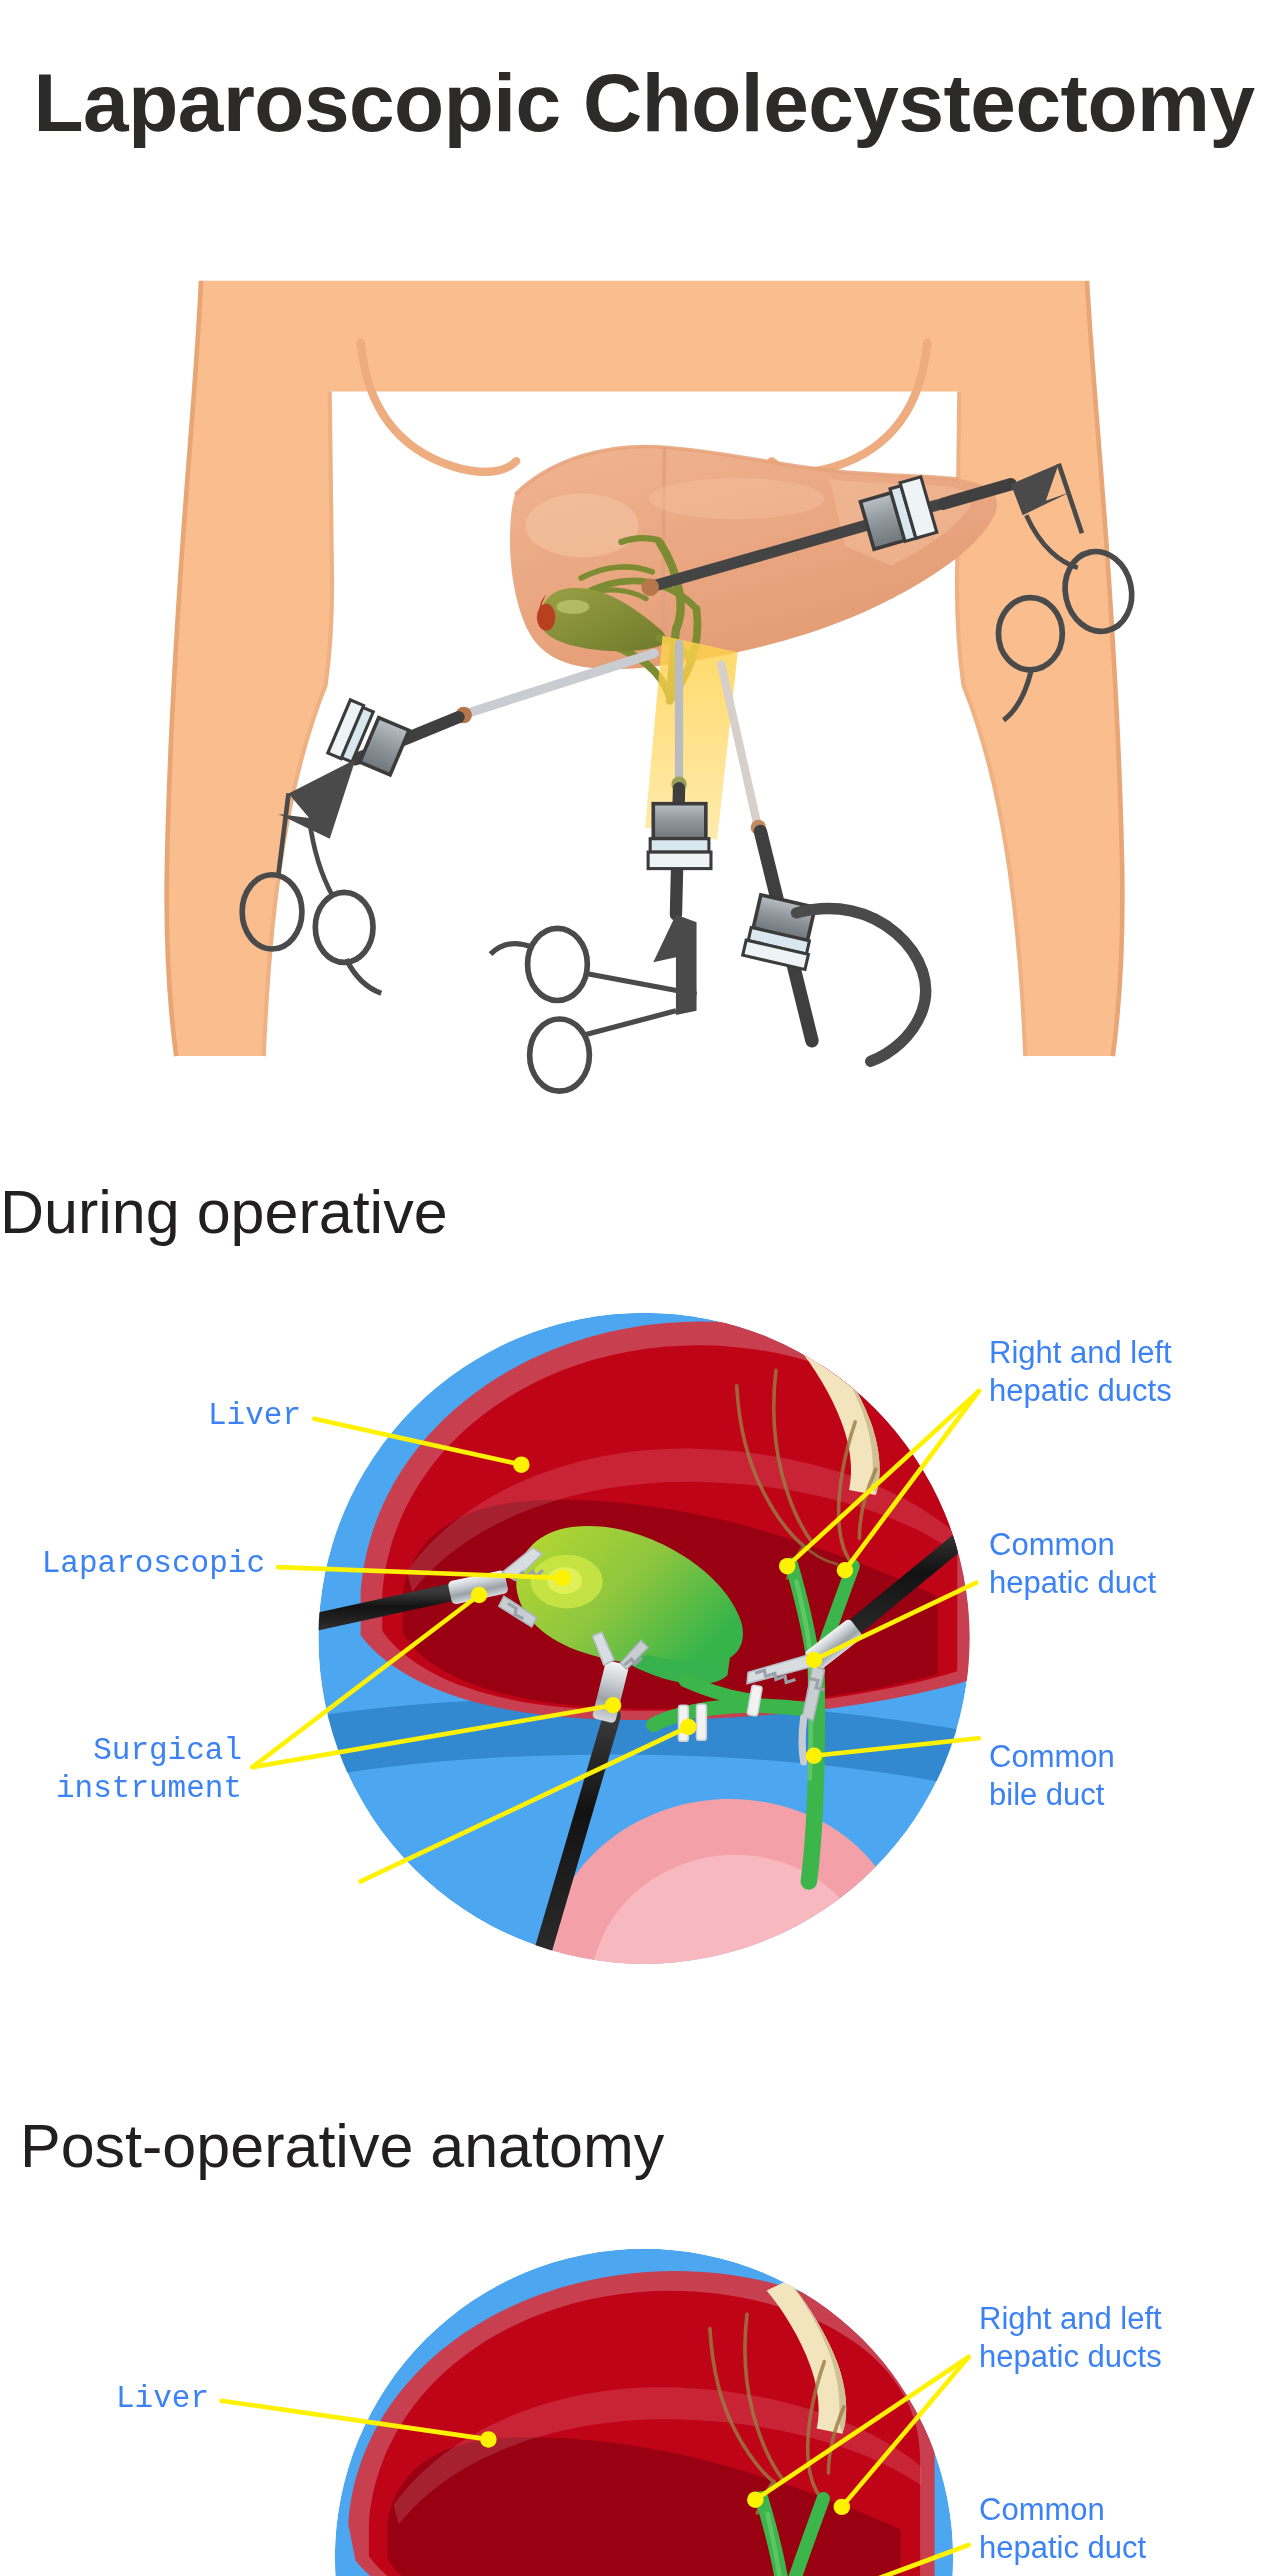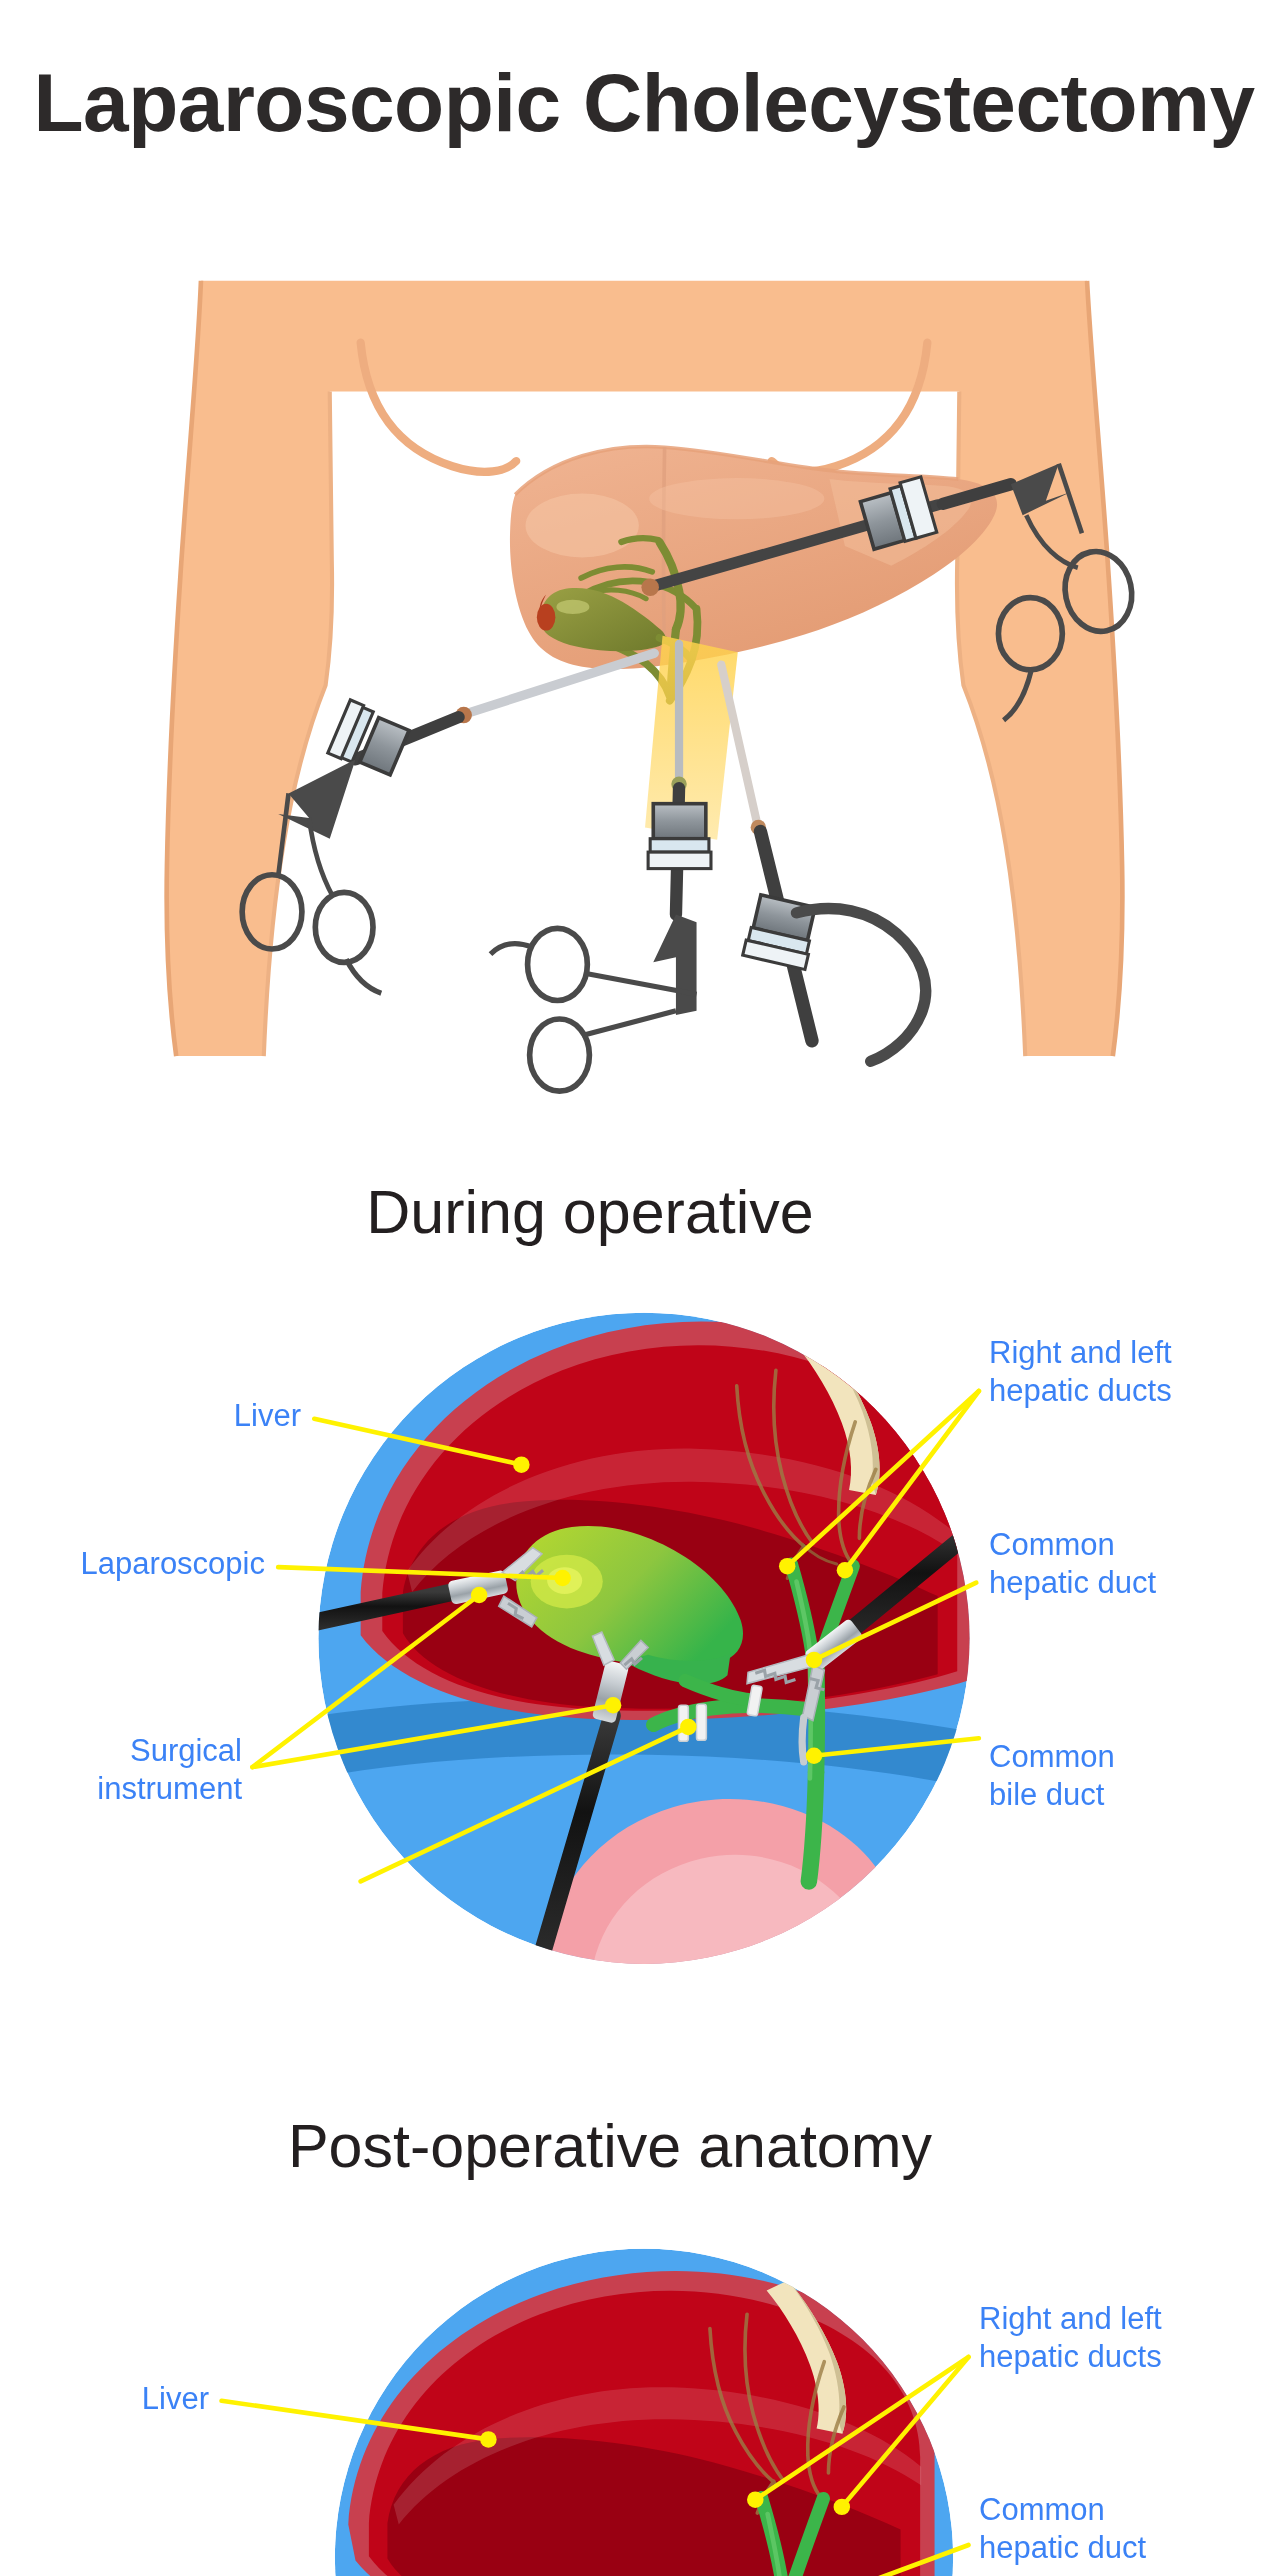--- a/index.html
+++ b/index.html
@@ -31,21 +31,21 @@
     font-weight: bold;
     color: #2d2a2a;
     letter-spacing: -0.5px;
     line-height: 1.0;
     font-family: "Liberation Sans", "DejaVu Sans", sans-serif;
   }
   .section-heading {
     position: absolute;
     width: 1180px;
     left: 0;
-    text-align: center;
+    text-align: left;
     font-size: 61px;
     font-weight: normal;
     color: #231f20;
     line-height: 1.0;
     font-family: "Liberation Sans", "DejaVu Sans", sans-serif;
   }
   #heading-during { top: 1182px; }
   #heading-post   { top: 2116px; padding-left: 20px; }
 
   .svg-layer {
@@ -58,21 +58,21 @@
   }
   .lbl {
     position: absolute;
     font-size: 31px;
     color: #3b82f6;
     line-height: 1.22;
     white-space: pre-line;
     font-family: "Liberation Sans", "DejaVu Sans", sans-serif;
   }
   .lbl.right { text-align: left; }
-  .lbl.left  { text-align: right; }
+  .lbl.left  { text-align: right; font-family: Liberation Mono, monospace; }
 </style>
 </head>
 <body>
 
 <div id="page">
 
   <div class="main-title">Laparoscopic Cholecystectomy</div>
 
   <svg class="svg-layer" id="svg-torso" viewBox="0 0 2500 5895" xmlns="http://www.w3.org/2000/svg">
     <defs>

